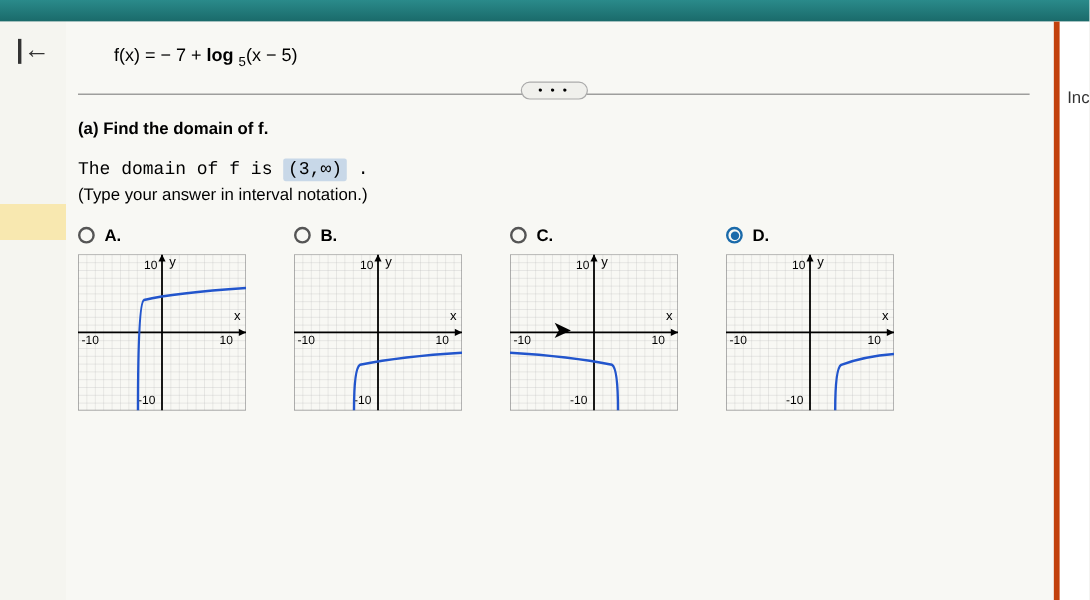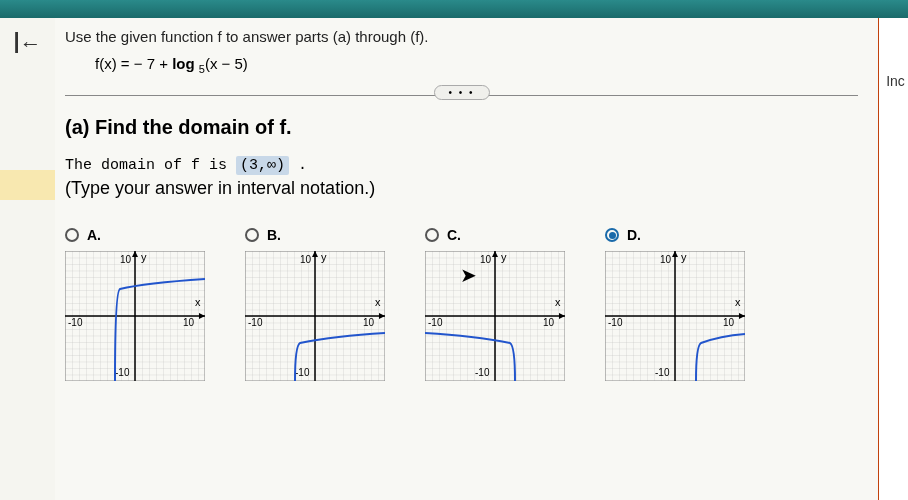--- a/index.html
+++ b/index.html
@@ -55,28 +55,28 @@
       top: -10px;
       transform: translateX(-50%);
       background: #f0f0ec;
       border: 1px solid #aaa;
       border-radius: 10px;
       padding: 1px 14px;
       font-size: 10px;
       letter-spacing: 2px;
       cursor: pointer;
     }
-    .part-label { font-size: 20px; margin-bottom: 12px; }
+    .part-label { font-size: 14px; margin-bottom: 12px; }
     .answer-line { font-size: 15px; margin-bottom: 4px; font-family: Liberation Mono, monospace; }
     .answer-highlight {
       background: #c8d8e8;
       padding: 1px 4px;
       border-radius: 2px;
     }
-    .hint { font-size: 18px; margin-bottom: 28px; }
+    .hint { font-size: 14px; margin-bottom: 18px; }
     .cursor-icon {
       position: absolute;
       left: 405px;
       top: 245px;
       font-size: 20px;
       color: #000;
     }
     .options-row {
       display: flex;
       gap: 40px;
@@ -110,40 +110,39 @@
       background: #1a6aaa;
       border-radius: 50%;
     }
     .graph {
       width: 140px;
       height: 130px;
     }
     .right-col {
       width: 30px;
       background: #fff;
-      border-left: 1px solid #c2410c;
+      border-left: 5px solid #c2410c;
       padding-top: 55px;
       font-size: 14px;
       color: #333;
-      text-align: center;
+      text-align: right;
       padding-left: 4px;
     }
   </style>
 </head>
 <body>
 
 <div class="top-bar"></div>
 <div class="main-area">
   <div class="left-col">
     <div class="back-icon">|←</div>
     <div class="left-highlight"></div>
   </div>
 
   <div class="content">
-    <div class="instruction">Use the given function f to answer parts (a) through (f).</div>
     <div class="formula">
       <span>f(x) = − 7 + </span><b>log</b>
       <span class="sub">5</span><span>(x − 5)</span>
     </div>
 
     <div class="hr-wrap">
       <div class="hr-line"></div>
       <div class="ellipsis-btn">• • •</div>
     </div>
 

